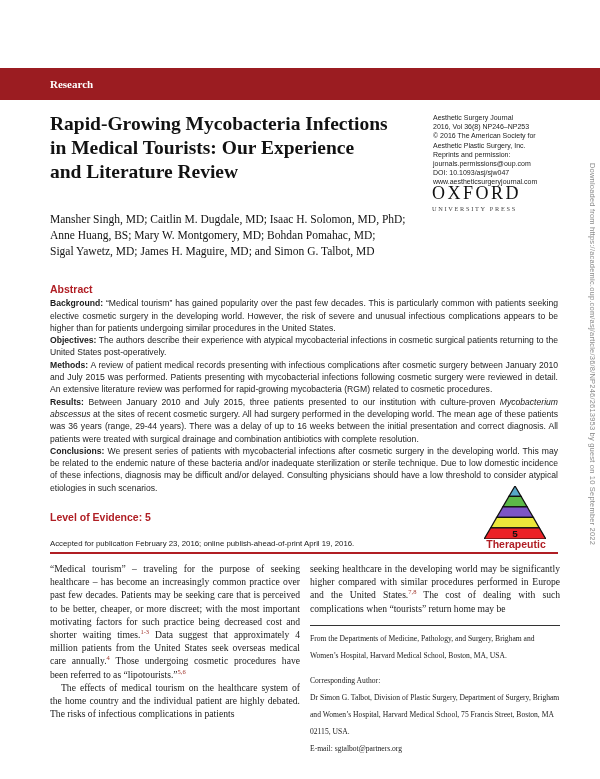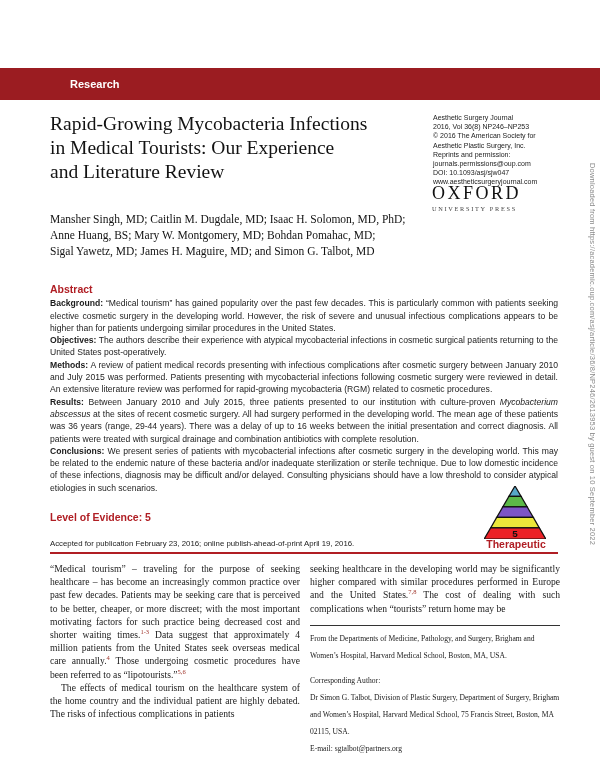--- a/index.html
+++ b/index.html
@@ -1,24 +1,24 @@
 <!DOCTYPE html>
 <html><head>
 <meta charset="utf-8">
 <style>
   html,body{margin:0;padding:0;background:#fff;}
   .page{position:relative;width:600px;height:779px;background:#ffffff;overflow:hidden;
         font-family:"Liberation Serif", serif;color:#1a1a1a;}
   
   .banner{position:absolute;left:0;top:68px;width:600px;height:32px;background:#9b1c21;}
   .banner-label{position:absolute;left:50px;top:0;line-height:32px;color:#ffffff;
-        font-family:Liberation Sans, sans-serif;font-weight:bold;font-size:11px;margin-left:20px;}
+        font-family:Liberation Serif, serif;font-weight:bold;font-size:11px;}
   
   .title{position:absolute;left:50px;top:112px;width:370px;
-        font-size:19.5px;line-height:24px;font-weight:normal;color:#121212;}
+        font-size:19.5px;line-height:24px;font-weight:bold;color:#121212;}
   .journal-info{position:absolute;left:433px;top:113px;width:135px;
         font-family:"Liberation Sans", sans-serif;font-size:7px;line-height:9.2px;color:#222;}
   .oxford{position:absolute;left:432px;top:183px;width:140px;}
   .oxford-name{font-size:18px;letter-spacing:2.5px;color:#111;font-weight:normal;}
   .oxford-sub{font-size:6.3px;letter-spacing:1.7px;color:#444;margin-top:1px;}
   
   .authors{position:absolute;left:50px;top:211px;width:430px;
         font-size:11.5px;line-height:16px;font-weight:normal;color:#121212;}
   
   .abstract{position:absolute;left:50px;top:283px;width:508px;

